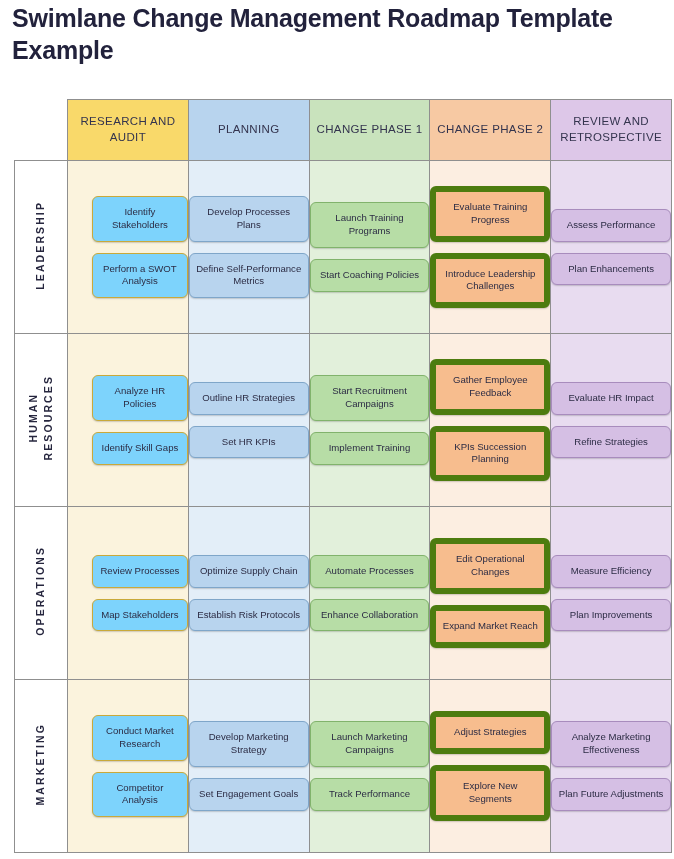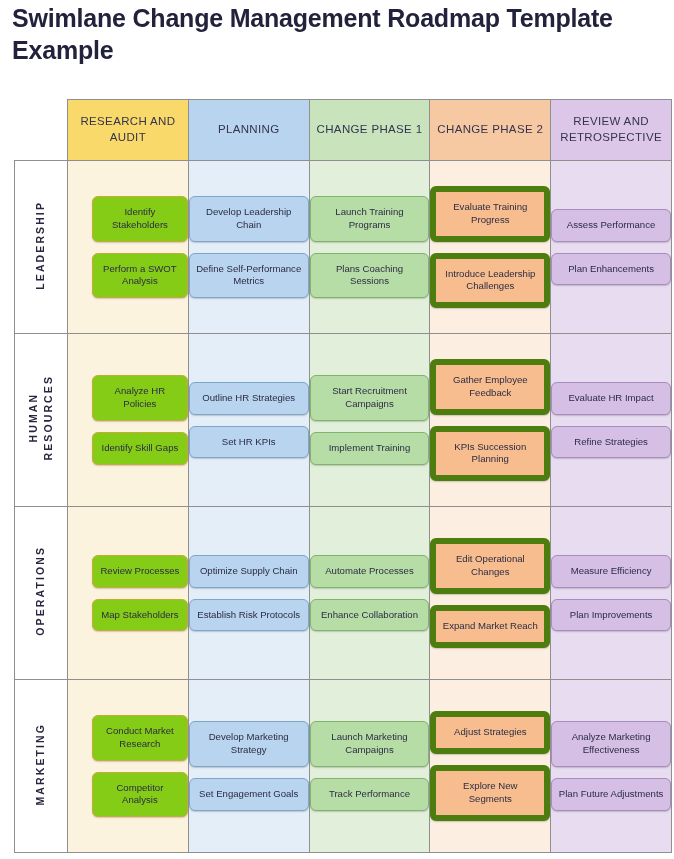--- a/index.html
+++ b/index.html
@@ -95,21 +95,21 @@
     box-shadow: 0 1px 1.5px rgba(0,0,0,0.18);
   }
   .task:last-child { margin-bottom: 0; }
 
   .b0 { background: #fbf3dd; }
   .b1 { background: #e3eef8; }
   .b2 { background: #e2f0db; }
   .b3 { background: #fceee1; }
   .b4 { background: #e8dcf0; }
 
-  .t0 { background: #84cc16; border: 1px solid #c9a93a; margin-left: 24px; }
+  .t0 { background: #7dd3fc; border: 1px solid #c9a93a; margin-left: 24px; }
   .t1 { background: #b8d4ee; border: 1px solid #7fa6c9; }
   .t2 { background: #b7dda6; border: 1px solid #81b36c; }
   .t3 { background: #f7bd8e; border: 6px solid #4d7c0f; }
   .t4 { background: #d5bfe4; border: 1px solid #a88cbd; }
 </style>
 </head>
 <body>
 
 <div class="page">
 
@@ -126,26 +126,26 @@
       <th class="col-head" style="background:#ddc7e8">REVIEW AND RETROSPECTIVE</th>
     </tr>
 
     <tr style="height:173px">
       <td class="lane-label"><span>LEADERSHIP</span></td>
       <td class="cell b0">
         <div class="task t0">Identify Stakeholders</div>
         <div class="task t0">Perform a SWOT Analysis</div>
       </td>
       <td class="cell b1">
-        <div class="task t1">Develop Leadership Chain</div>
+        <div class="task t1">Develop Processes Plans</div>
         <div class="task t1">Define Self-Performance Metrics</div>
       </td>
       <td class="cell b2">
         <div class="task t2">Launch Training Programs</div>
-        <div class="task t2">Plans Coaching Sessions</div>
+        <div class="task t2">Start Coaching Policies</div>
       </td>
       <td class="cell b3">
         <div class="task t3">Evaluate Training Progress</div>
         <div class="task t3">Introduce Leadership Challenges</div>
       </td>
       <td class="cell b4">
         <div class="task t4">Assess Performance</div>
         <div class="task t4">Plan Enhancements</div>
       </td>
     </tr>

